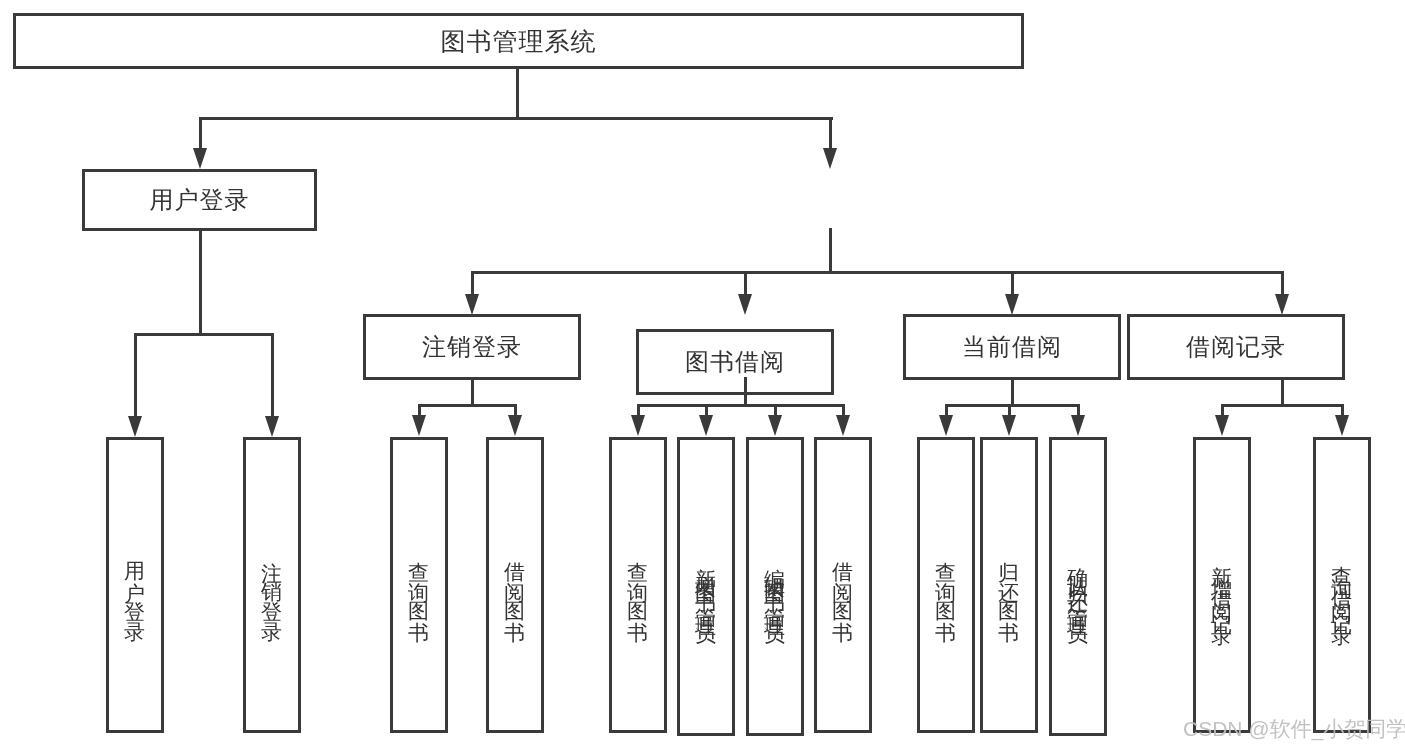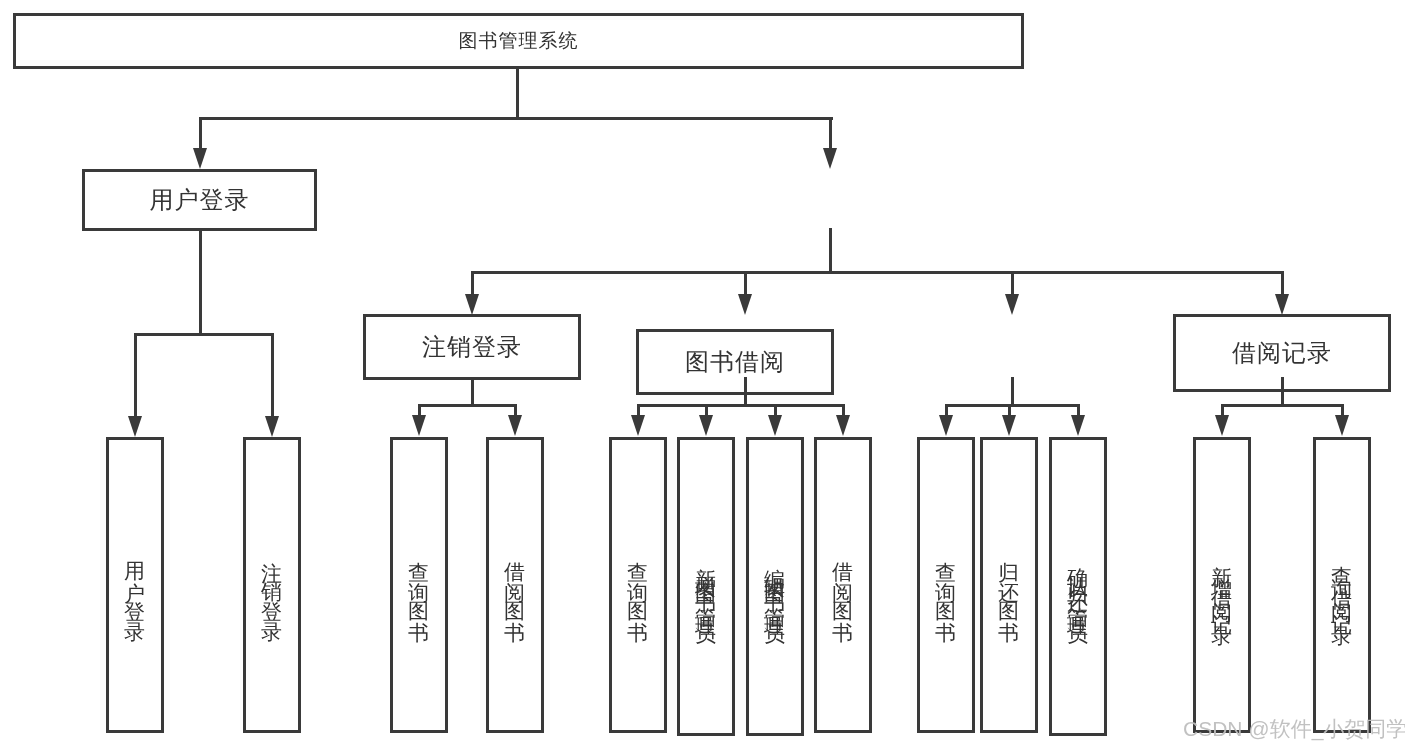--- a/index.html
+++ b/index.html
@@ -13,21 +13,21 @@
   .box{
     position:absolute;
     box-sizing:border-box;
     border:3px solid #3a3a3a;
     background:#ffffff;
     display:flex;
     align-items:center;
     justify-content:center;
     color:#333333;
   }
-  .hbox{font-size:19px;letter-spacing:1px;}
+  .hbox{font-size:25px;letter-spacing:1px;}
   .l23{font-size:24px;}
   .vbox{font-size:21px;}
   .vbox span{
     writing-mode:vertical-rl;
     text-orientation:mixed;
     line-height:1;
   }
   .ls20 span{letter-spacing:20px;}
   .ls12 span{letter-spacing:12px;}
   .ls8  span{letter-spacing:8px;}
@@ -86,21 +86,24 @@
   <div class="arrow" style="left:1005px;top:294px;"></div>
   <div class="line vl" style="left:1281px;top:271px;height:26px;"></div>
   <div class="arrow" style="left:1275px;top:294px;"></div>
 
   <div class="box hbox l23" style="left:363px;top:314px;width:218px;height:66px;">
     <span>注销登录</span>
   </div>
   <div class="box hbox l23" style="left:636px;top:329px;width:198px;height:66px;">
     <span>图书借阅</span>
   </div>
-  <div class="box hbox l23" style="left:1173px;top:314px;width:218px;height:78px;">
+  <div class="box hbox l23" style="left:903px;top:314px;width:218px;height:66px;">
+    <span>当前借阅</span>
+  </div>
+  <div class="box hbox l23" style="left:1127px;top:314px;width:218px;height:66px;">
     <span>借阅记录</span>
   </div>
 
   <div class="line vl" style="left:471px;top:377px;height:29px;"></div>
   <div class="line hl" style="left:418px;top:404px;width:98px;"></div>
   <div class="line vl" style="left:418px;top:404px;height:13px;"></div>
   <div class="arrow" style="left:412px;top:415px;"></div>
   <div class="line vl" style="left:514px;top:404px;height:13px;"></div>
   <div class="arrow" style="left:508px;top:415px;"></div>
 

